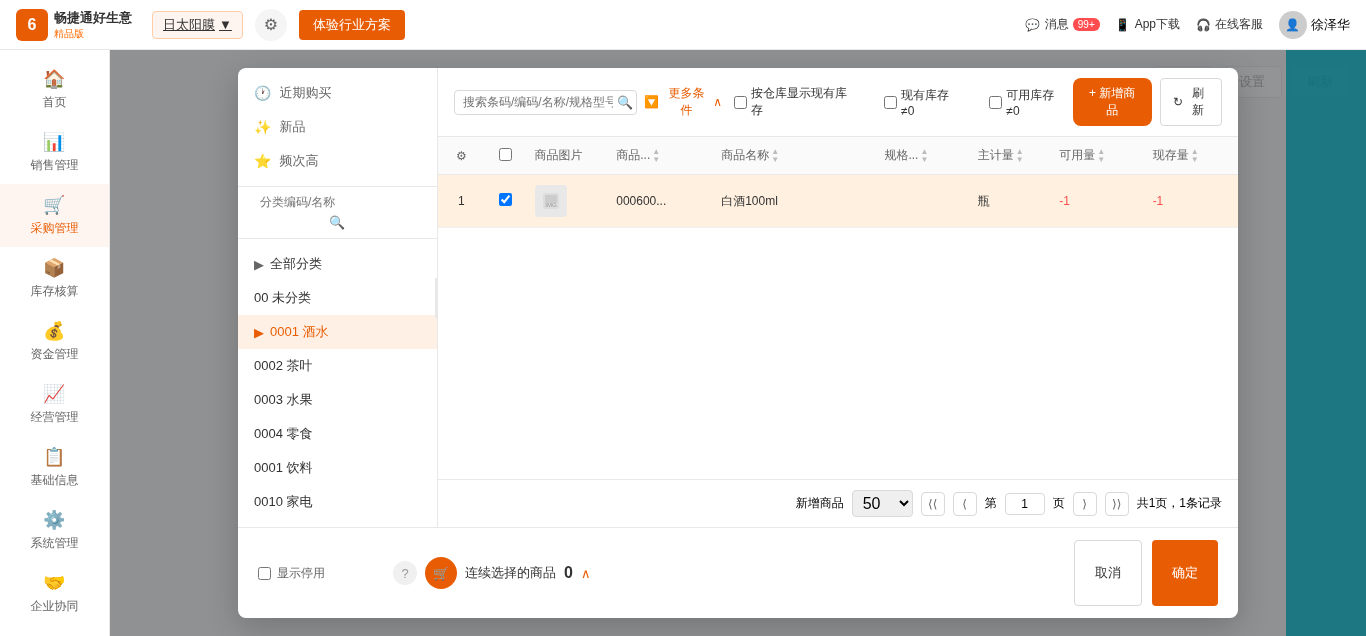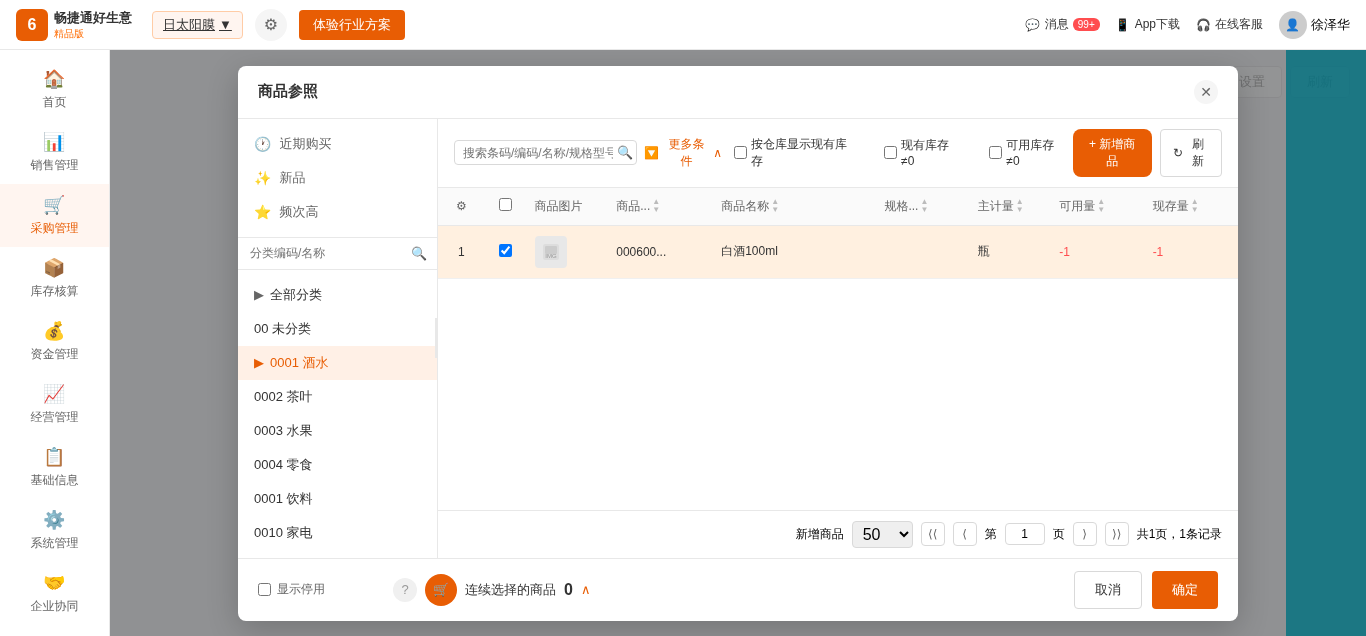--- a/index.html
+++ b/index.html
@@ -211,20 +211,21 @@
       font-size: 13px;
       gap: 8px;
     }
     .panel-tab-icon { font-size: 14px; color: #aaa; }
     .left-panel-search {
       display: flex;
       align-items: center;
       padding: 8px 12px;
       gap: 6px;
       border-bottom: 1px solid #e8e8e8;
+      flex-direction: column;
     }
     .left-search-input {
       flex: 1;
       border: none;
       outline: none;
       font-size: 12px;
       color: #999;
     }
     .category-list {
       flex: 1;
@@ -468,21 +469,21 @@
     .collapse-icon {
       color: #e85d04;
       cursor: pointer;
     }
     .footer-right {
       margin-left: auto;
       display: flex;
       gap: 10px;
     }
     .cancel-btn {
-      padding: 9px 20px;
+      padding: 23px 20px;
       border: 1px solid #d9d9d9;
       border-radius: 4px;
       background: white;
       color: #333;
       cursor: pointer;
       font-size: 13px;
     }
     .confirm-btn {
       padding: 7px 20px;
       background: #e85d04;
@@ -591,24 +592,20 @@
         <div class="bg-btn">查询</div>
         <div class="bg-btn">设置</div>
         <div class="bg-btn">刷新</div>
       </div>
     </div>
     <div class="teal-bar"></div>
 
     <div class="modal-overlay">
       <div class="modal">
 
-        <div class="modal-header">
-          <span class="modal-title">商品参照</span>
-          <div class="modal-close">✕</div>
-        </div>
 
         <div class="modal-body">
 
           <div class="left-panel" style="position:relative;">
             <div class="left-panel-tabs">
               <div class="panel-tab">
                 <span class="panel-tab-icon">🕐</span>
                 <span>近期购买</span>
               </div>
               <div class="panel-tab">

